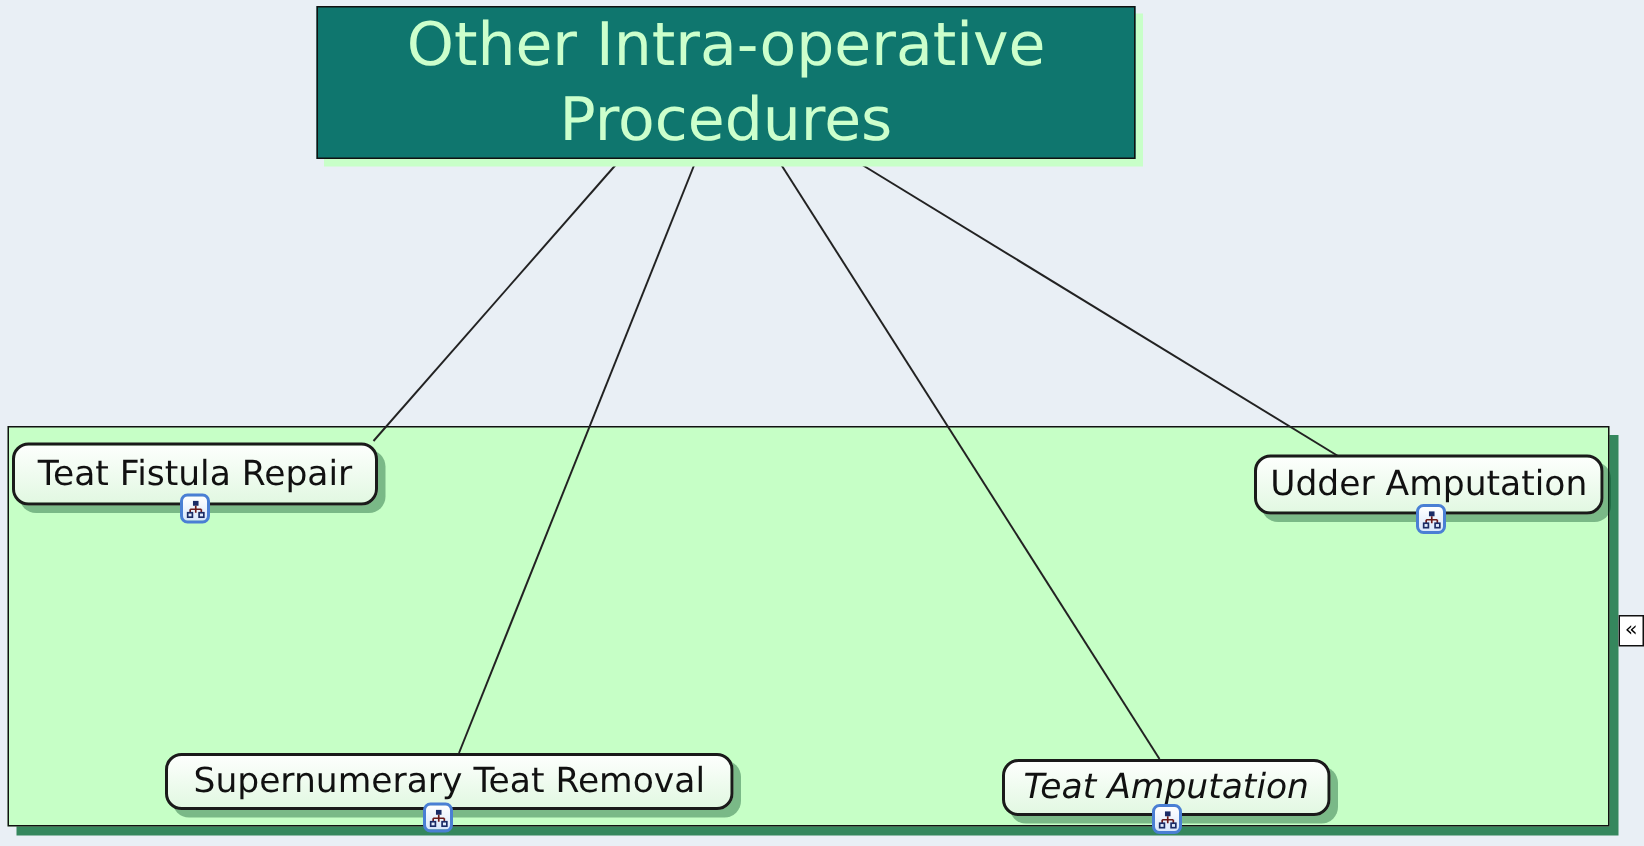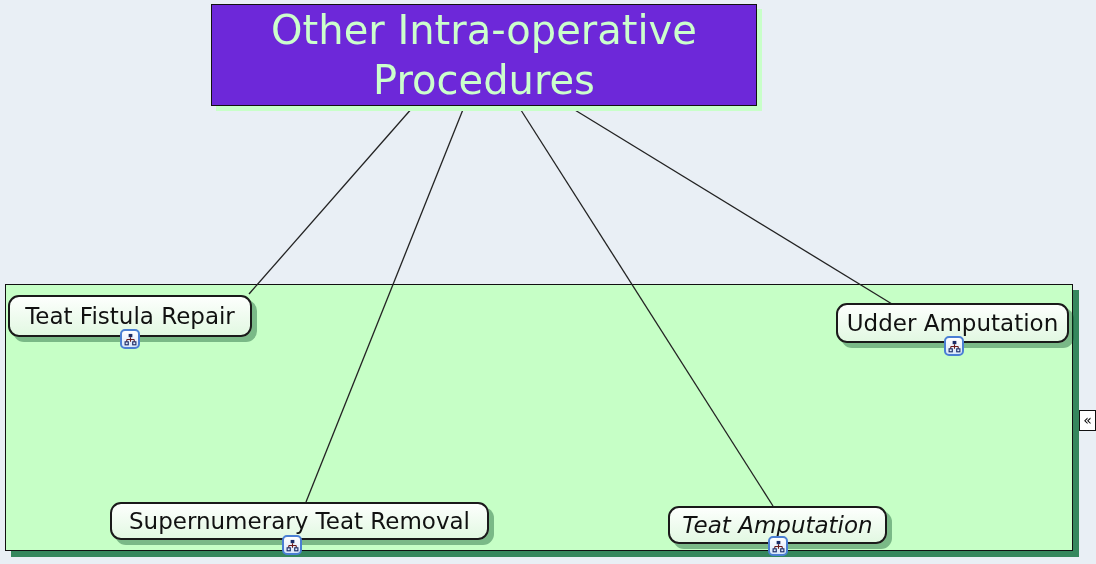--- a/index.html
+++ b/index.html
@@ -26,21 +26,21 @@
   
   .connectors{
     position:absolute;left:0;top:0;width:1096px;height:564px;
     z-index:2;pointer-events:none;
   }
   
   .root-topic{
     position:absolute;
     left:211px;top:4px;
     width:546px;height:102px;
-    background:#6d28d9;
+    background:#0f766e;
     border:1px solid #111;
     box-shadow:5px 5px 0 #c8ffc8;
     color:#ccffcc;
     font-size:40px;
     line-height:50px;
     text-align:center;
     display:flex;align-items:center;justify-content:center;
     z-index:3;
     box-sizing:border-box;
     cursor:default;

